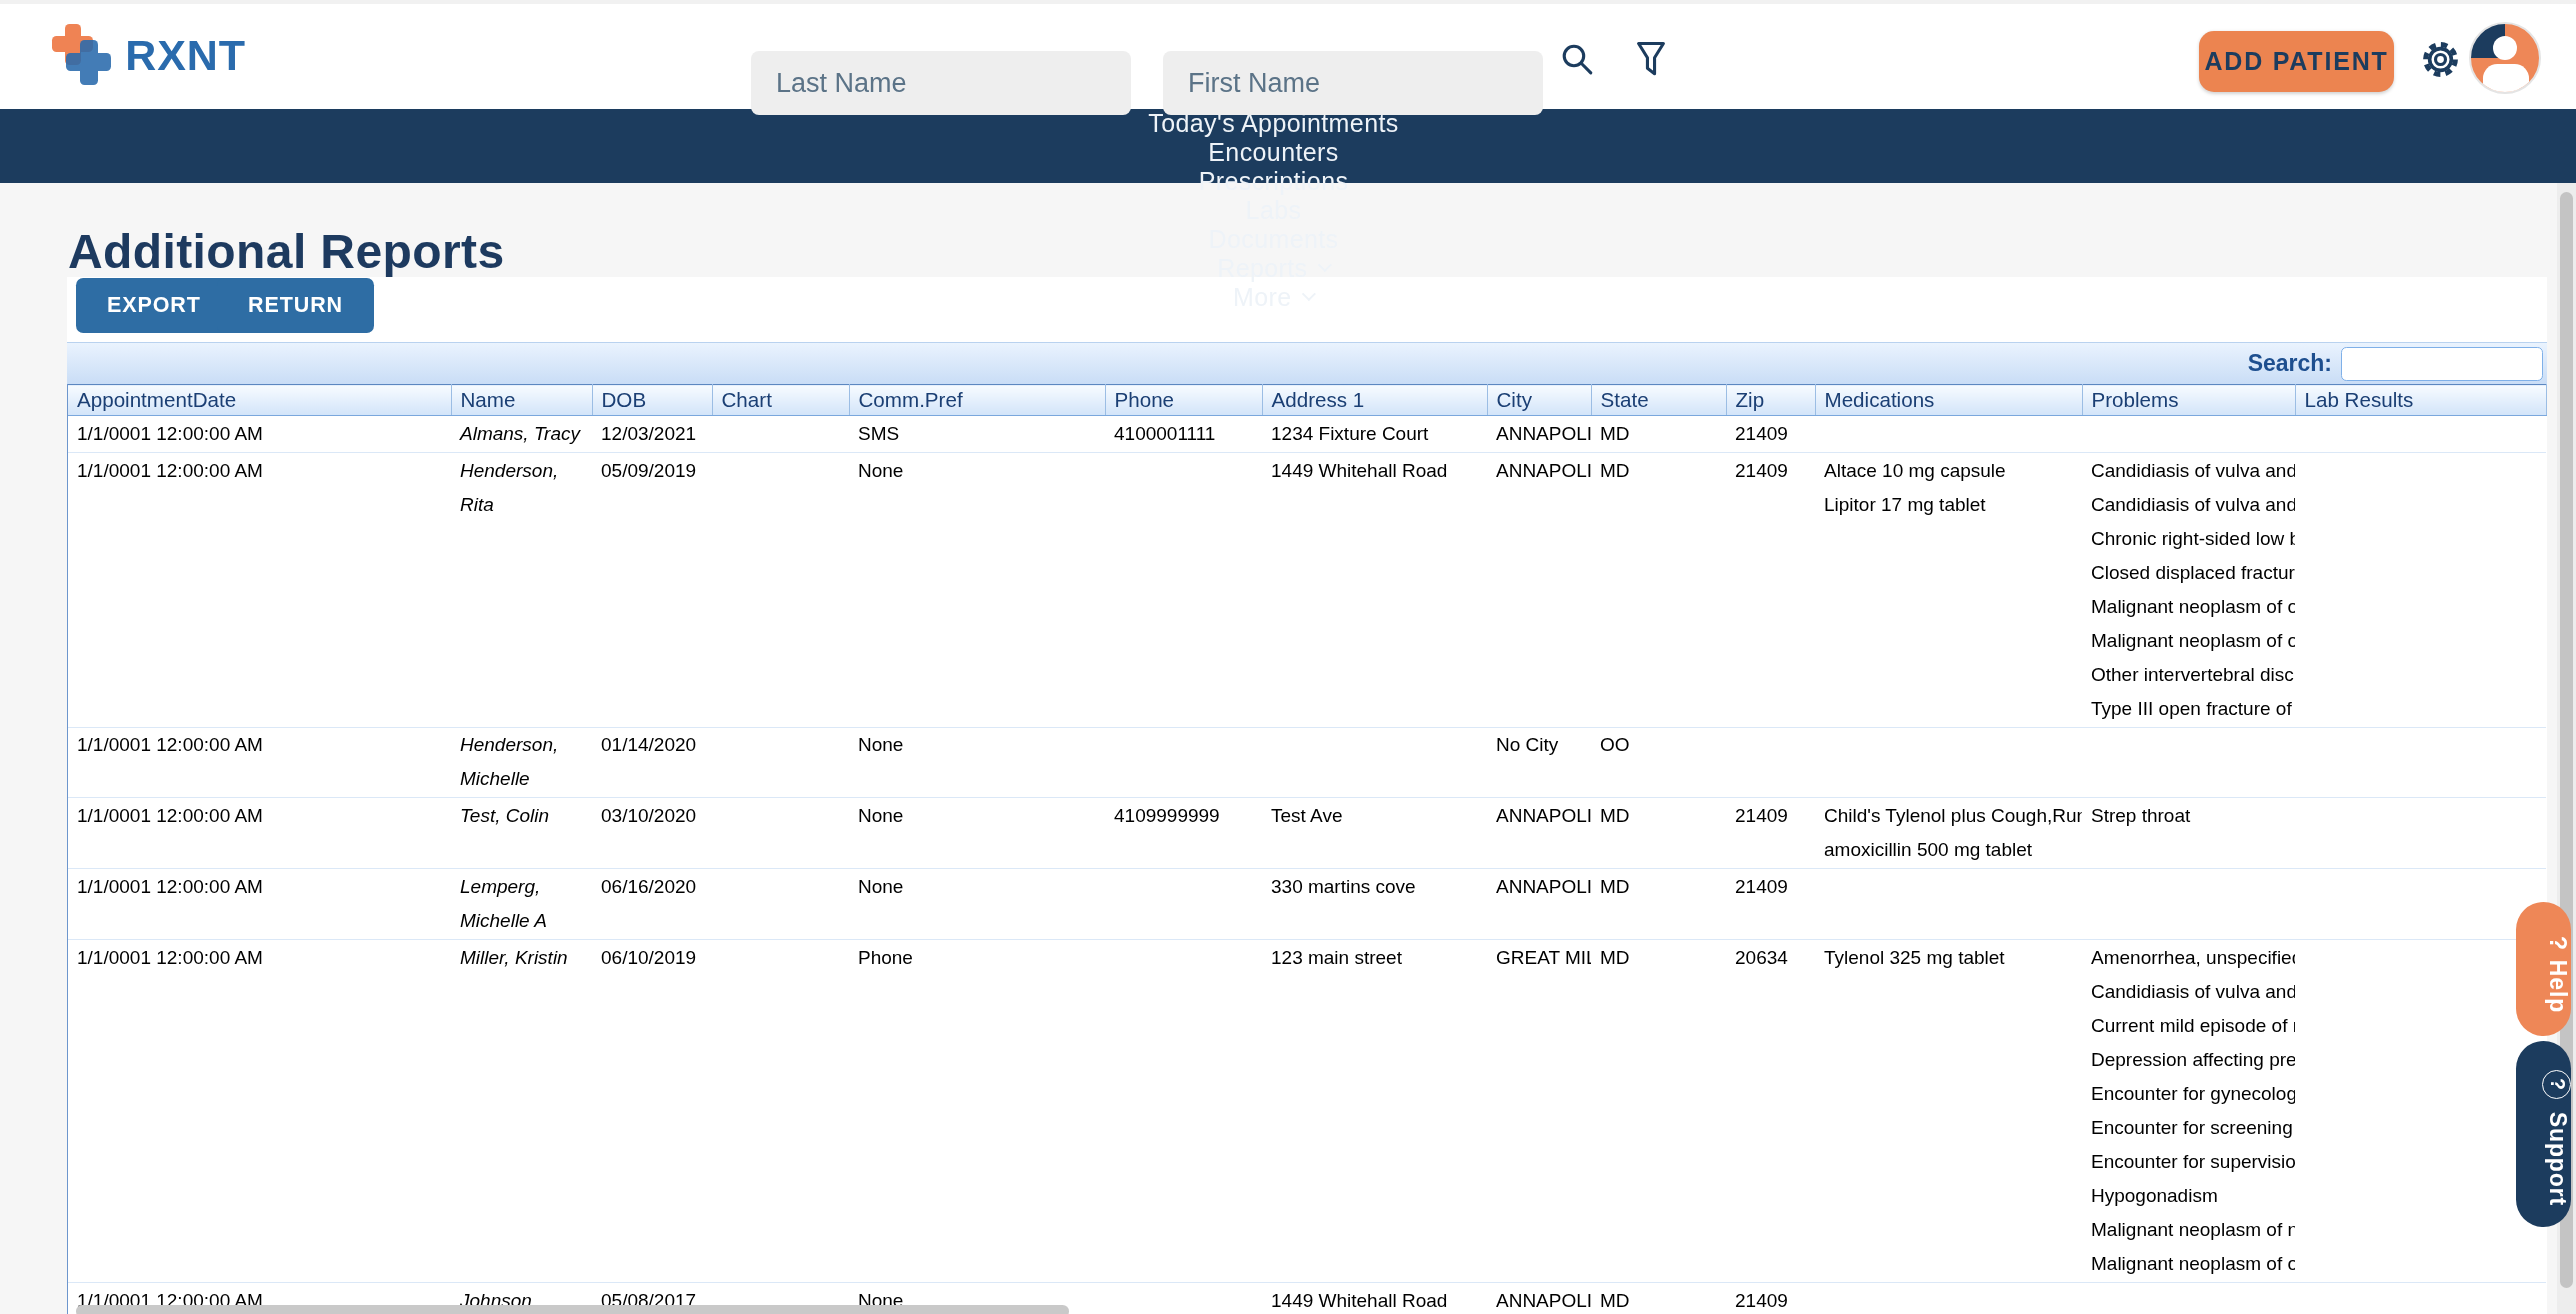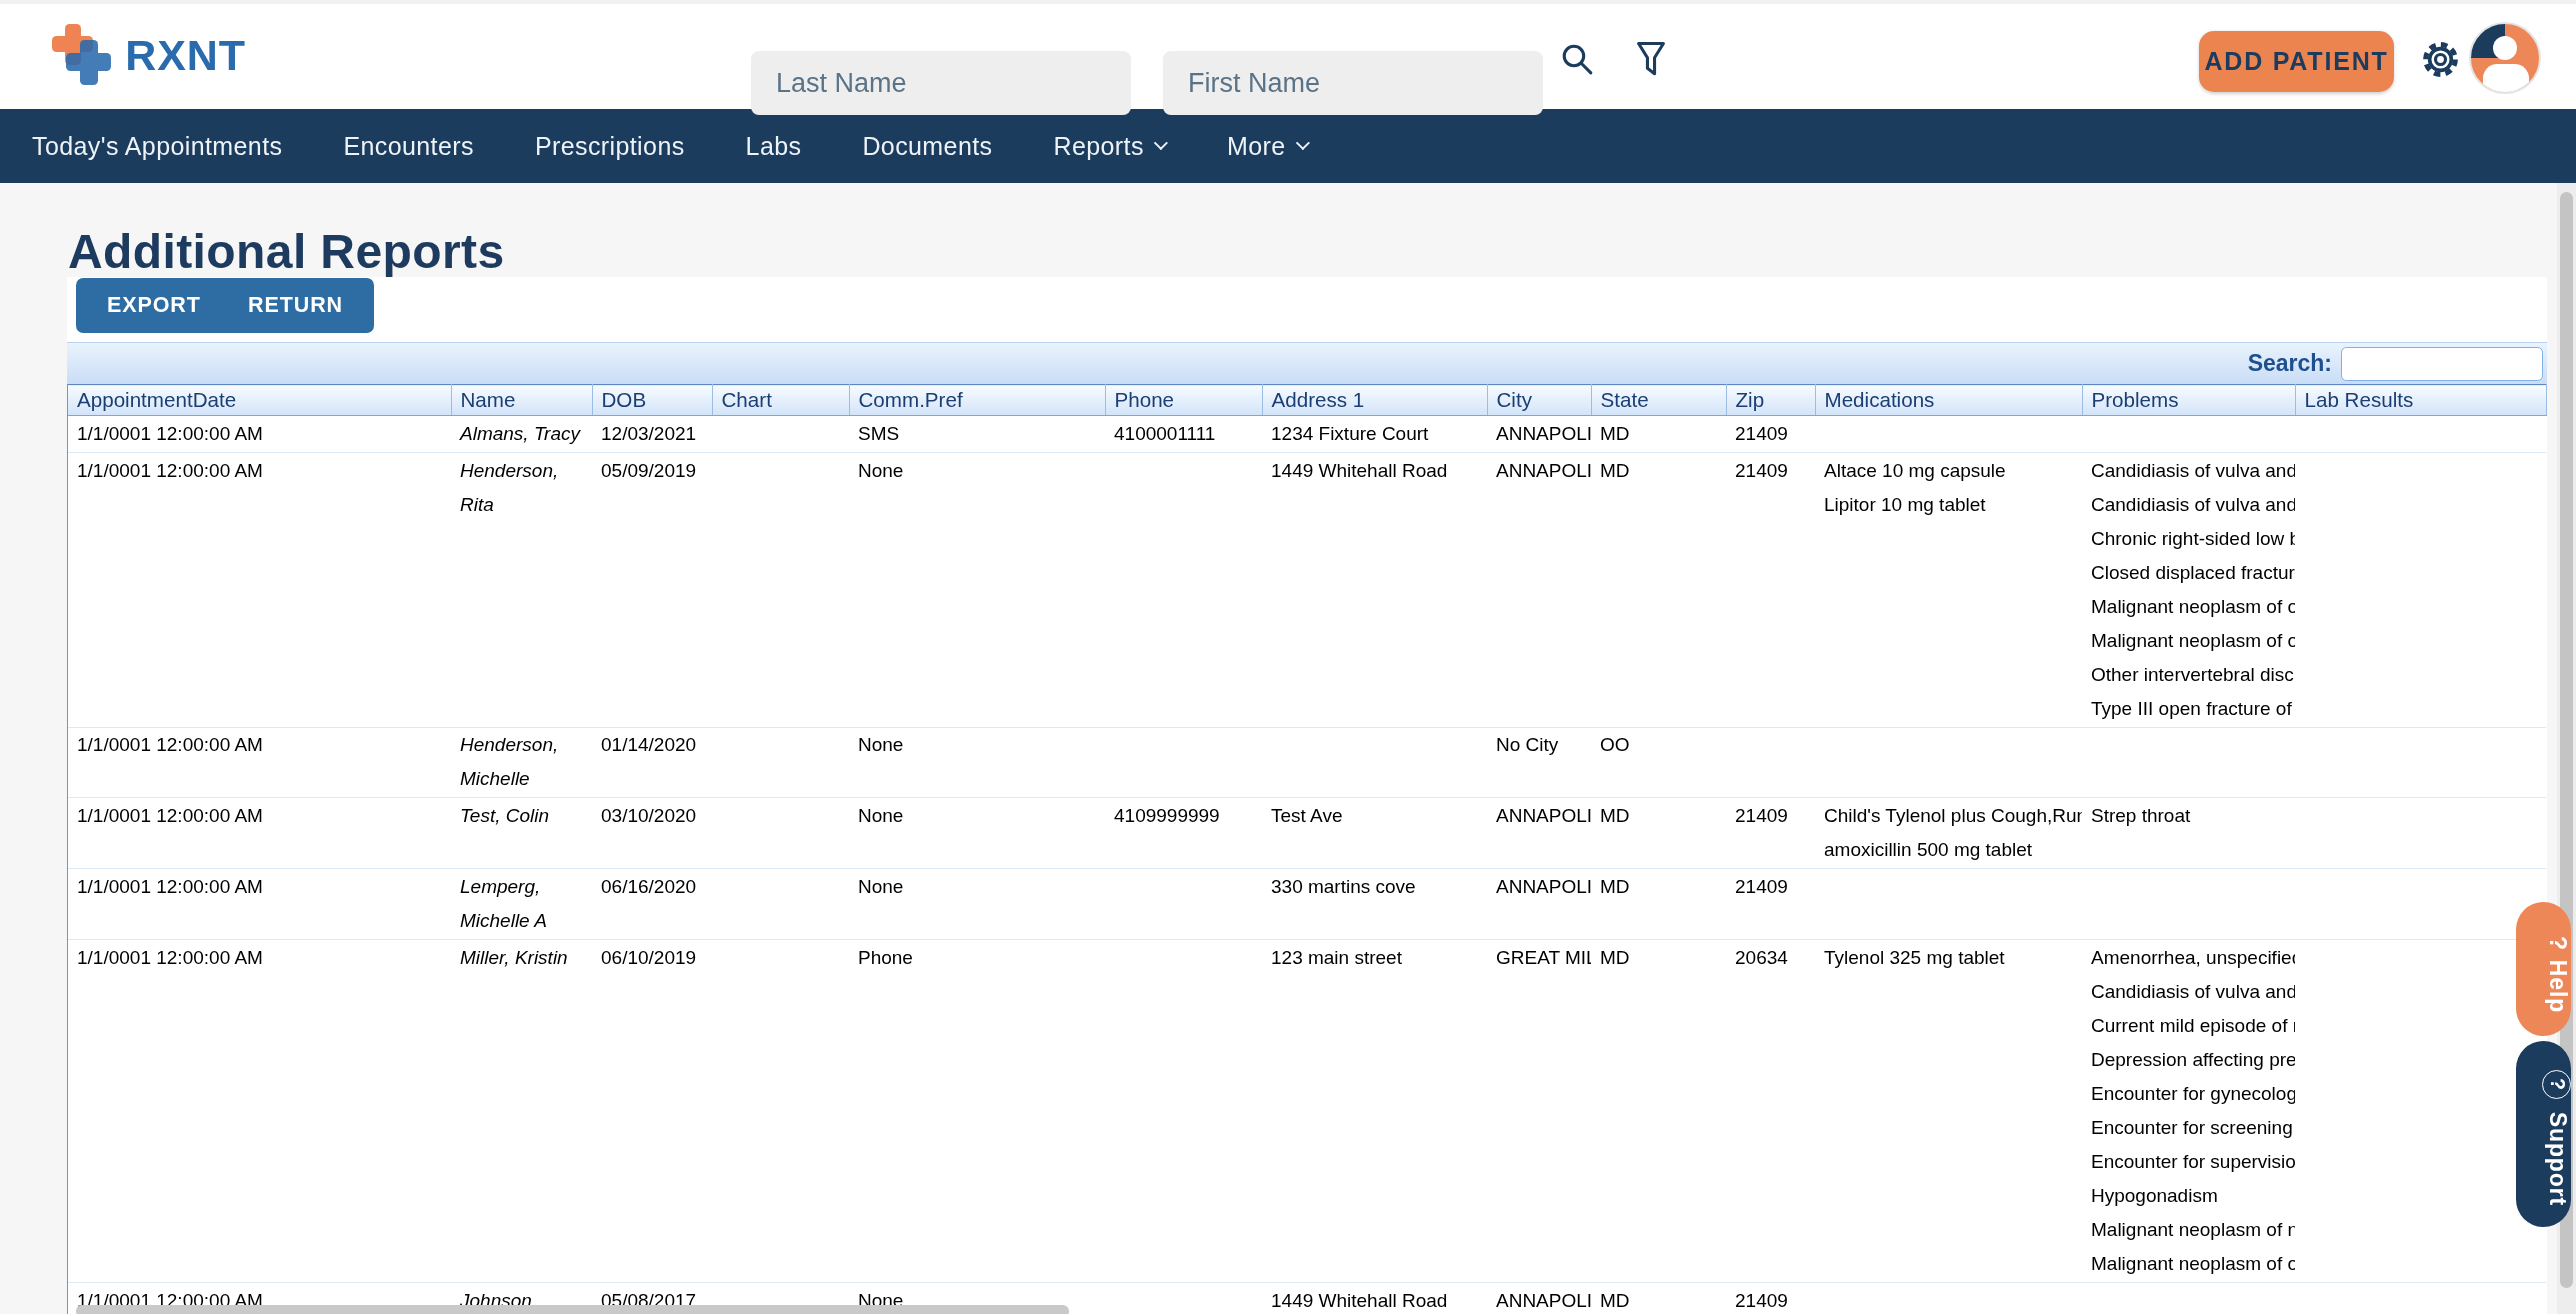--- a/index.html
+++ b/index.html
@@ -39,21 +39,21 @@
   .avatar { position:absolute; left:2469px; top:18px; width:72px; height:72px; border-radius:50%;
             border:2.7px solid #e4e4e4; overflow:hidden; cursor:pointer;
             background:conic-gradient(#ee8757 0 75%, #1c3c5e 75% 100%); }
   .avatar::before { content:""; position:absolute; left:22.4px; top:11.6px; width:24px; height:24px;
                     background:#fff; border-radius:50%; }
   .avatar::after { content:""; position:absolute; left:11.6px; top:40px; width:46px; height:38px;
                    background:#fff; border-radius:14.3px; }
 
   
   .nav { position:absolute; left:0; top:109px; width:2576px; height:74px; background:#1c3c5e;
-         display:flex; align-items:center; padding-left:32px; z-index:25; }
+         display:flex; align-items:center; padding-left:32px; z-index:25;flex-direction:column; }
   .nav-item { color:#eef3f8; font-size:25px; letter-spacing:0.4px; margin-right:61px;
               cursor:pointer; display:flex; align-items:center; white-space:nowrap; }
   .caret { display:inline-block; width:9.8px; height:9.8px; border-right:2.7px solid #eef3f8;
            border-bottom:2.7px solid #eef3f8; transform:rotate(45deg); margin-left:12.5px;
            position:relative; top:-3.6px; }
 
   
   .page-title { position:absolute; left:68px; top:224px; font-size:48px; font-weight:bold;
                 color:#1d3a5f; letter-spacing:0.4px; }
   .panel { position:absolute; left:67px; top:277px; width:2480px; height:1038px; background:#ffffff; }
@@ -270,21 +270,21 @@
               <div>ANNAPOLIS</div>
             </td>
             <td>
               <div>MD</div>
             </td>
             <td>
               <div>21409</div>
             </td>
             <td>
               <div>Altace 10 mg capsule</div>
-              <div>Lipitor 10 mg tablet</div>
+              <div>Lipitor 17 mg tablet</div>
             </td>
             <td>
               <div>Candidiasis of vulva and va...</div>
               <div>Candidiasis of vulva and va...</div>
               <div>Chronic right-sided low bac...</div>
               <div>Closed displaced fracture of...</div>
               <div>Malignant neoplasm of over...</div>
               <div>Malignant neoplasm of over...</div>
               <div>Other intervertebral disc dis...</div>
               <div>Type III open fracture of le...</div>

